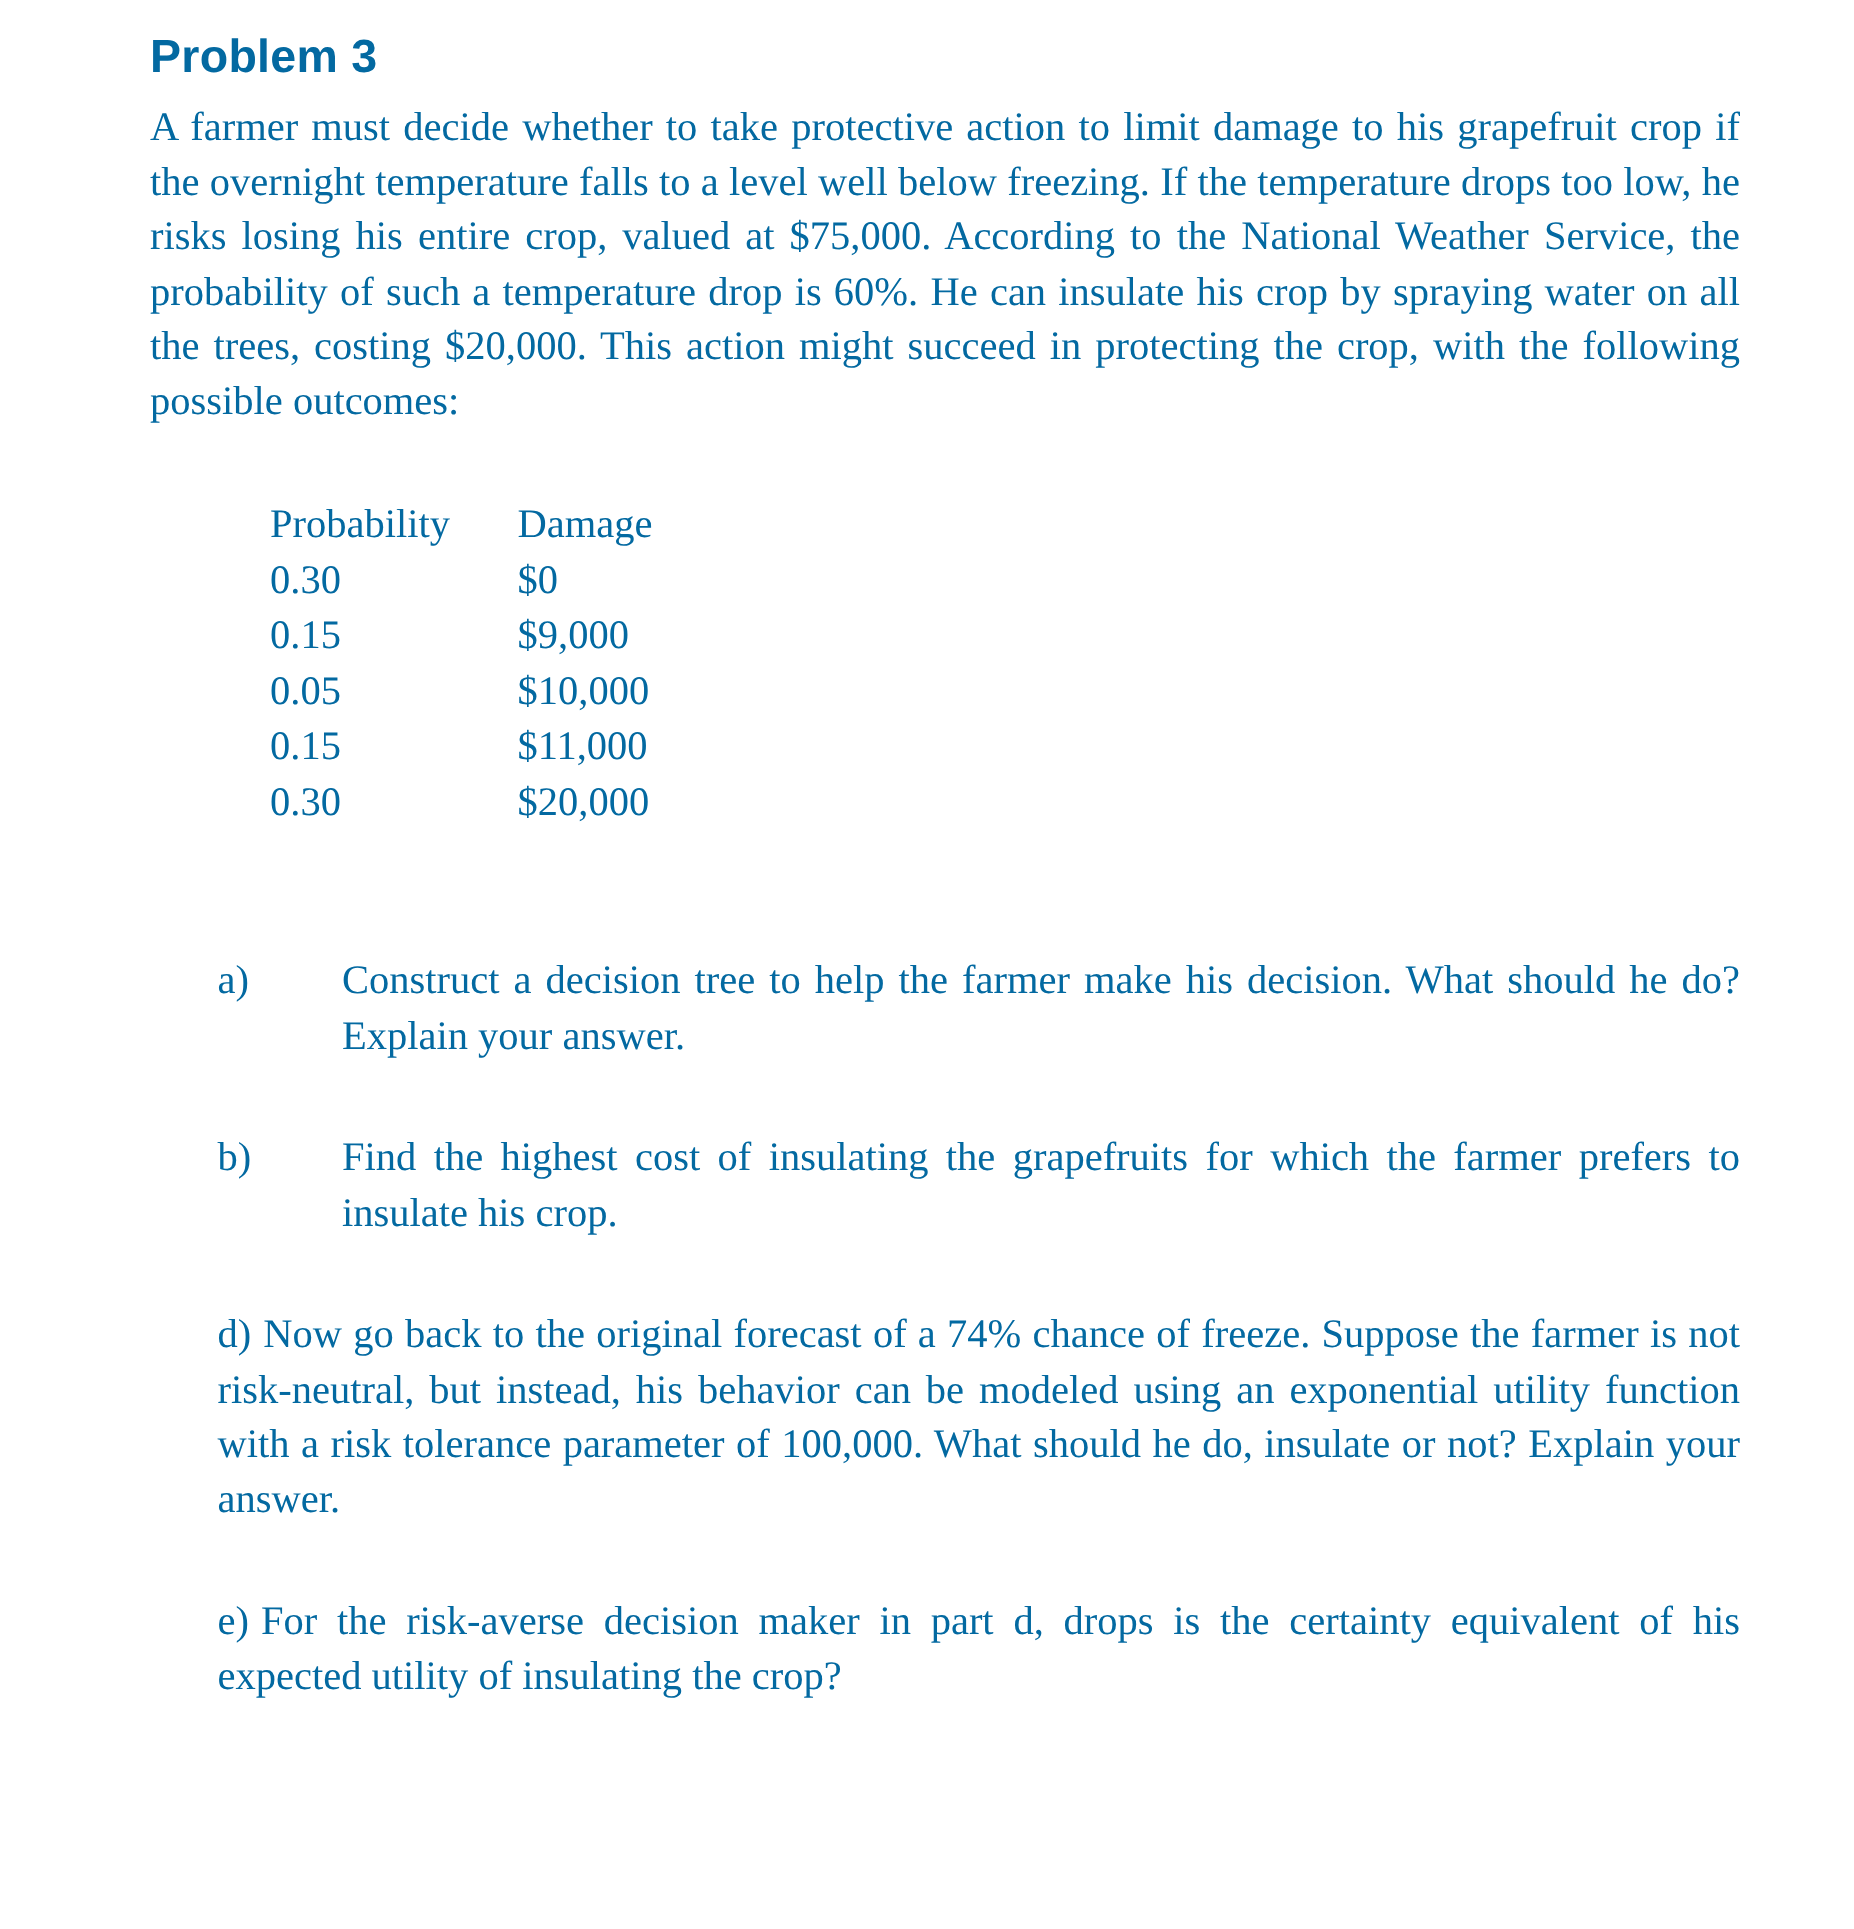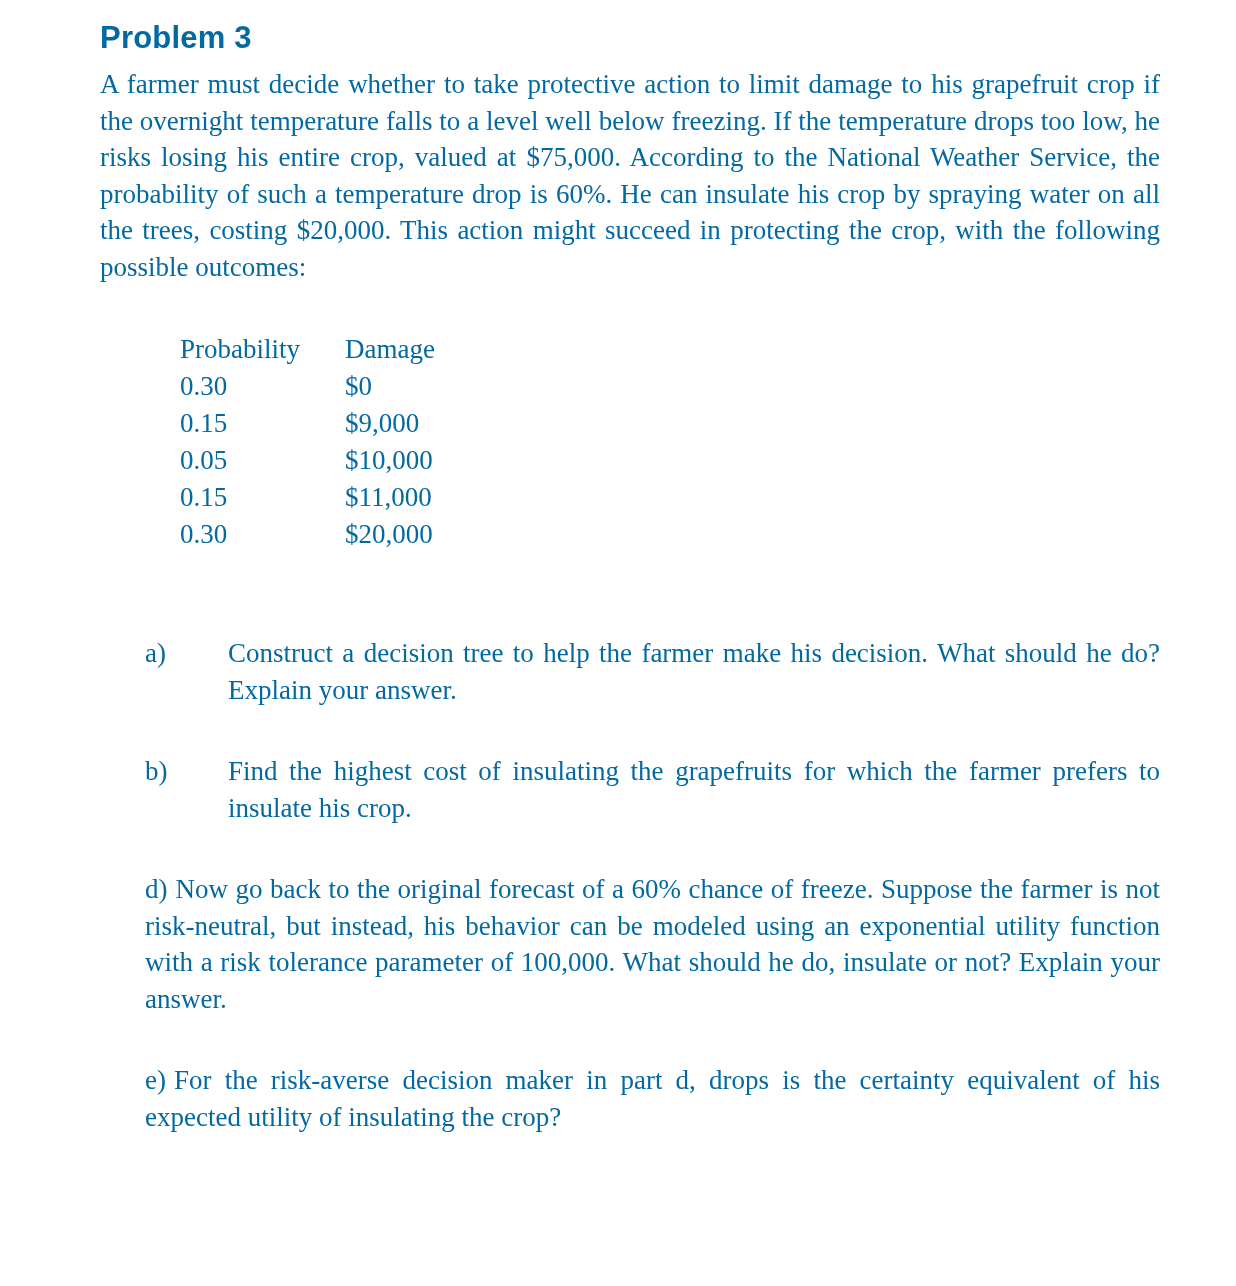--- a/index.html
+++ b/index.html
@@ -113,21 +113,21 @@
       <span class="qtext">Construct a decision tree to help the farmer make his decision. What should he do? Explain your answer.</span>
     </div>
 
     <div class="question hanging">
       <span class="qlabel">b)</span>
       <span class="qtext">Find the highest cost of insulating the grapefruits for which the farmer prefers to insulate his crop.</span>
     </div>
 
 
     <div class="question inline">
-      <span class="qlabel">d)</span><span class="qtext">Now go back to the original forecast of a 60% chance of freeze. Suppose the farmer is not risk-neutral, but instead, his behavior can be modeled using an exponential utility function with a risk tolerance parameter of 100,000. What should he do, insulate or not? Explain your answer.</span>
+      <span class="qlabel">d)</span><span class="qtext">Now go back to the original forecast of a 74% chance of freeze. Suppose the farmer is not risk-neutral, but instead, his behavior can be modeled using an exponential utility function with a risk tolerance parameter of 100,000. What should he do, insulate or not? Explain your answer.</span>
     </div>
 
     <div class="question inline">
       <span class="qlabel">e)</span><span class="qtext">For the risk-averse decision maker in part d, drops is the certainty equivalent of his expected utility of insulating the crop?</span>
     </div>
 
   </div>
 
 </div>
 

